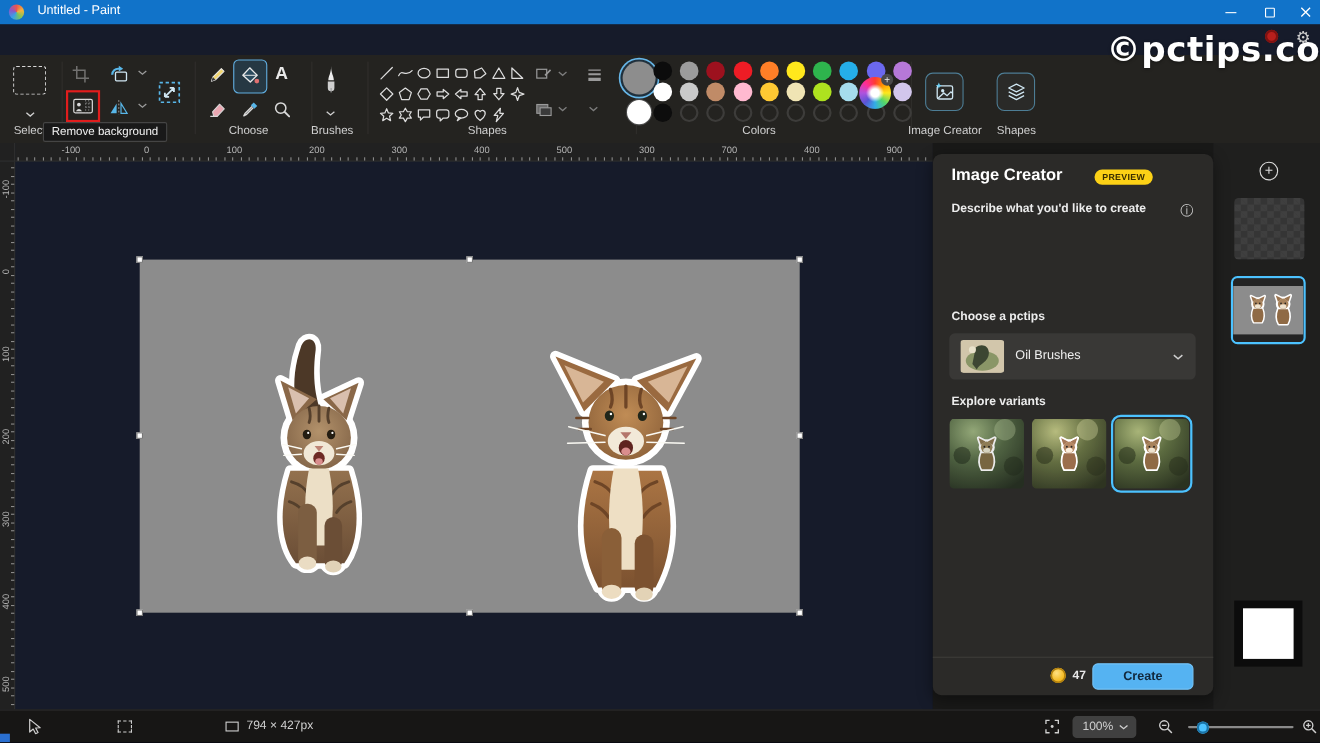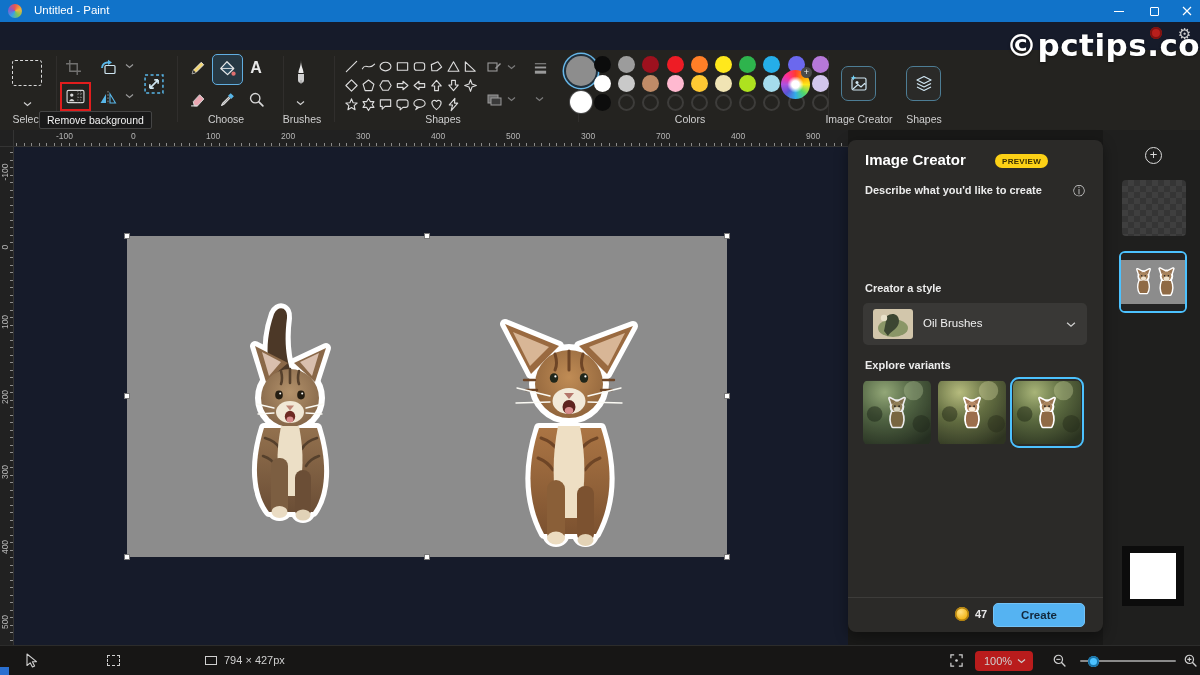--- a/index.html
+++ b/index.html
@@ -113,21 +113,21 @@
       linear-gradient(45deg,#3f3f3f 25%,#353535 25%,#353535 75%,#3f3f3f 75%);
     background-size:12px 12px; background-position:0 0,6px 6px; }
   .layer2 { position:absolute; left:16px; top:121px; width:68px; height:62px; border:2.2px solid #4cc2ff; border-radius:6px;
     background:#262626; overflow:hidden; }
   .layer-bg { position:absolute; left:19px; top:416px; width:62px; height:60px; background:#0c0c0c; display:flex; align-items:center; justify-content:center; }
   .layer-bg-inner { width:46px; height:46px; background:#fff; }
 
   
   .statusbar { left:0; top:645px; width:1200px; height:30px; background:#171615; border-top:1px solid #2c2c2b; z-index:20; }
   .sb-text { position:absolute; top:8px; font-size:11px; color:#cfcfcf; }
-  .zoombox { position:absolute; left:975px; top:5px; width:58px; height:20px; background:#b91c1c; border-radius:4px; }
+  .zoombox { position:absolute; left:975px; top:5px; width:58px; height:20px; background:#404040; border-radius:4px; }
   .slider-track { position:absolute; left:1080px; top:13.5px; width:96px; height:2.6px; background:#8a8a8a; border-radius:2px; } 
   .blue-frag { left:0; top:667px; width:9px; height:8px; background:#2a6fd0; z-index:21; }
   svg { display:block; }
 </style>
 </head>
 <body>
 
 <div id="app">
 
   <svg width="0" height="0" style="position:absolute">
@@ -786,21 +786,21 @@
     <path d="M53,108 L20,100 M53,114 L19,115 M91,108 L124,100 M91,114 L125,115" stroke="#fbfaf4" stroke-width="1.4" fill="none" stroke-linecap="round"></path>
   </svg>
 
   <div class="abs rightzone"></div>
 
   <div class="abs panel">
     <div class="abs panel-title">Image Creator</div>
     <div class="abs badge">PREVIEW</div>
     <div class="plabel" style="left:17px;top:44px">Describe what you'd like to create</div>
     <div class="abs info">ⓘ</div>
-    <div class="plabel" style="left:17px;top:142px">Creator a style</div>
+    <div class="plabel" style="left:17px;top:142px">Choose a pctips</div>
     <div class="abs style-drop">
       <div class="style-thumb">
         <svg width="40" height="30" viewBox="0 0 40 30">
           <rect width="40" height="30" fill="#d2c6ab"></rect>
           <ellipse cx="20" cy="19" rx="15" ry="9" fill="#7e8d5a" opacity="0.85"></ellipse>
           <path d="M14,7 C19,3 26,5 26,12 C26,20 17,22 15,27 L11,22 Z" fill="#3c4632"></path>
           <circle cx="11" cy="9" r="3.2" fill="#e9e2cb"></circle>
         </svg>
       </div>
       <div class="style-text">Oil Brushes</div>

